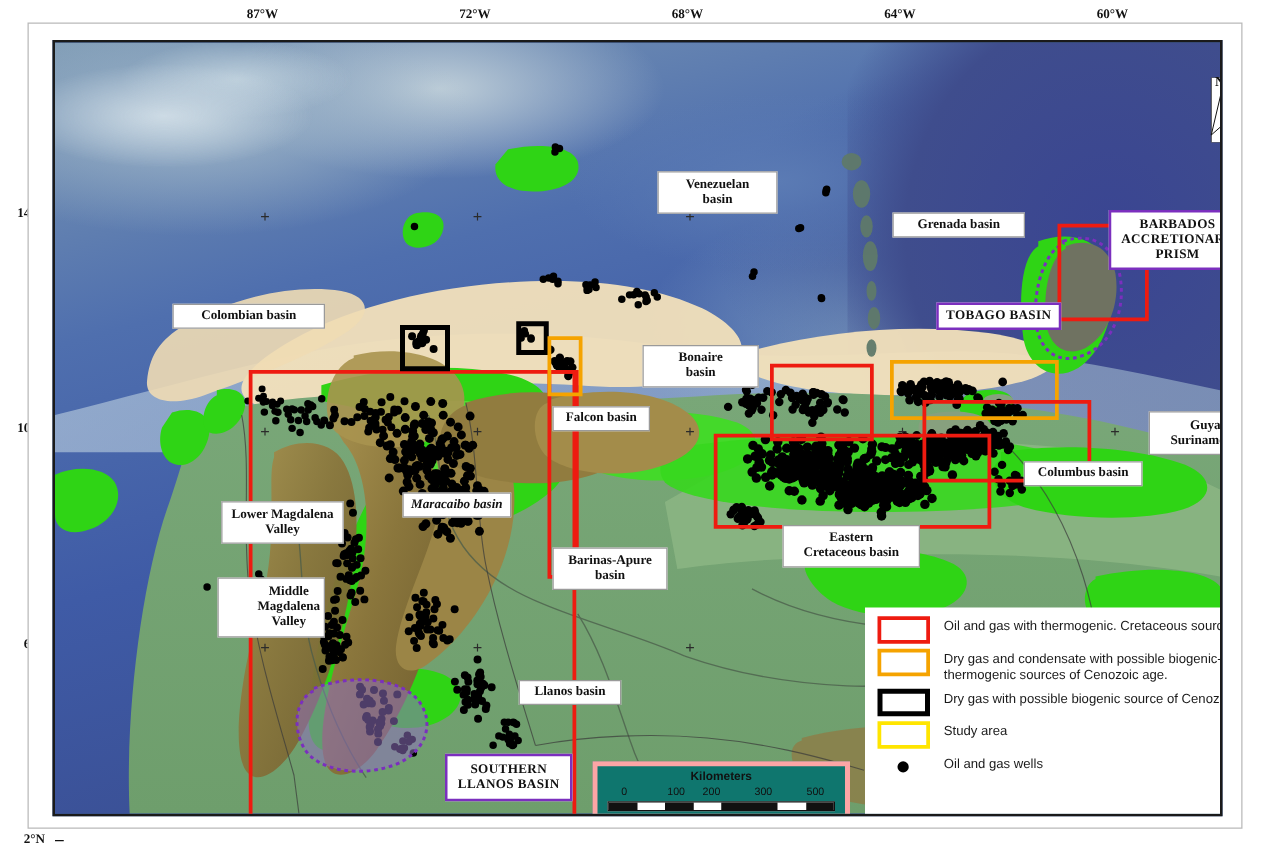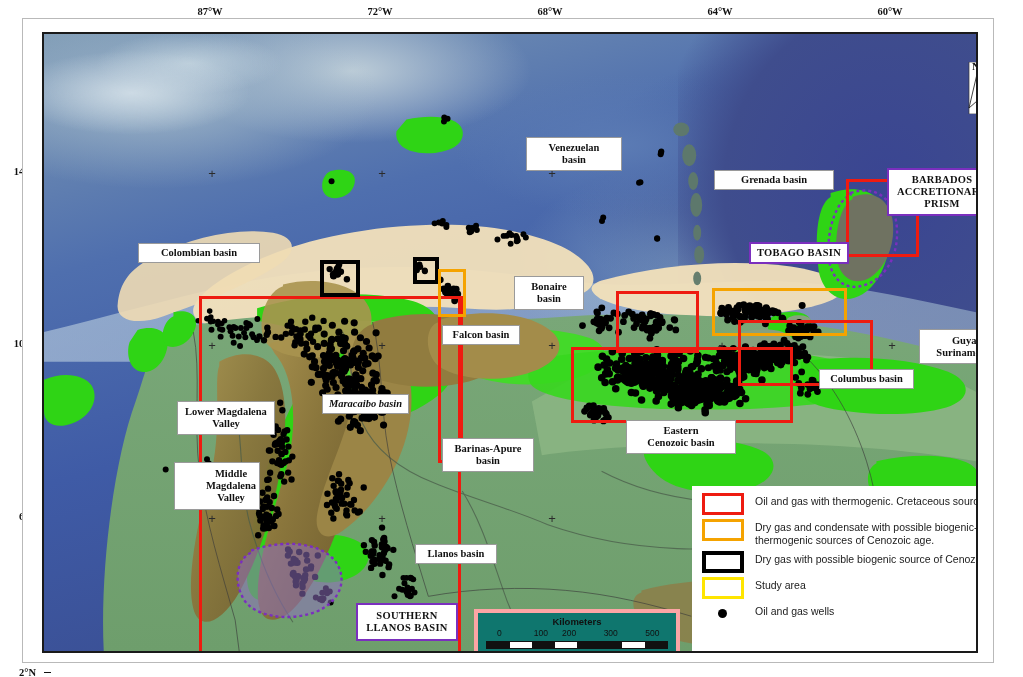--- a/index.html
+++ b/index.html
@@ -1790,34 +1790,34 @@
           <div class="box red" style="left: 572px; top: 257px; width: 83px; height: 62px;"></div>
           <div class="box red" style="left: 527px; top: 313px; width: 222px; height: 76px;"></div>
           <div class="box red" style="left: 694px; top: 286px; width: 135px; height: 66px;"></div>
           <div class="box red" style="left: 802px; top: 145px; width: 73px; height: 78px;"></div>
         </div>
 
       <div id="label-layer">
           <div class="lbl plain" style="left: 482px; top: 103px; width: 96px; min-height: 34px; display: flex; align-items: center; justify-content: center;">Venezuelan
 basin</div>
           <div class="lbl plain" style="left: 94px; top: 209px; width: 122px; min-height: 20px; display: flex; align-items: center; justify-content: center;">Colombian basin</div>
-          <div class="lbl plain" style="left: 670px; top: 136px; width: 120px; min-height: 20px; display: flex; align-items: center; justify-content: center;">Grenada basin</div>
+          <div class="lbl plain" style="left: 670px; top: 136px; width: 106px; min-height: 20px; display: flex; align-items: center; justify-content: center;">Grenada basin</div>
           <div class="lbl purple" style="left: 843px; top: 134px; width: 110px; min-height: 48px; display: flex; align-items: center; justify-content: center;">BARBADOS
 ACCRETIONARY
 PRISM</div>
           <div class="lbl purple" style="left: 705px; top: 208px; width: 100px; min-height: 22px; display: flex; align-items: center; justify-content: center;">TOBAGO BASIN</div>
-          <div class="lbl plain" style="left: 470px; top: 242px; width: 70px; min-height: 34px; display: flex; align-items: center; justify-content: center;">Bonaire
+          <div class="lbl plain" style="left: 470px; top: 242px; width: 93px; min-height: 34px; display: flex; align-items: center; justify-content: center;">Bonaire
 basin</div>
           <div class="lbl plain" style="left: 398px; top: 291px; width: 78px; min-height: 20px; display: flex; align-items: center; justify-content: center;">Falcon basin</div>
           <div class="lbl plain" style="left: 875px; top: 295px; width: 105px; min-height: 35px; display: flex; align-items: center; justify-content: center;">Guyana-
 Suriname  basin</div>
           <div class="lbl plain" style="left: 775px; top: 335px; width: 95px; min-height: 20px; display: flex; align-items: center; justify-content: center;">Columbus basin</div>
           <div class="lbl plain" style="left: 278px; top: 360px; width: 87px; min-height: 20px; display: flex; align-items: center; justify-content: center; font-style: italic;">Maracaibo basin</div>
           <div class="lbl plain" style="left: 582px; top: 386px; width: 110px; min-height: 34px; display: flex; align-items: center; justify-content: center;">Eastern
-Cenozoic basin</div>
+Cretaceous basin</div>
           <div class="lbl plain" style="left: 133px; top: 367px; width: 98px; min-height: 34px; display: flex; align-items: center; justify-content: center;">Lower Magdalena
 Valley</div>
           <div class="lbl plain" style="left: 398px; top: 404px; width: 92px; min-height: 34px; display: flex; align-items: center; justify-content: center;">Barinas-Apure
 basin</div>
           <div class="lbl plain" style="left: 130px; top: 428px; width: 86px; min-height: 48px; display: flex; align-items: center; justify-content: center; padding-left: 33px;">Middle
 Magdalena
 Valley</div>
           <div class="lbl plain" style="left: 371px; top: 510px; width: 82px; min-height: 20px; display: flex; align-items: center; justify-content: center;">Llanos basin</div>
           <div class="lbl purple" style="left: 312px; top: 569px; width: 102px; min-height: 38px; display: flex; align-items: center; justify-content: center;">SOUTHERN
 LLANOS BASIN</div>

